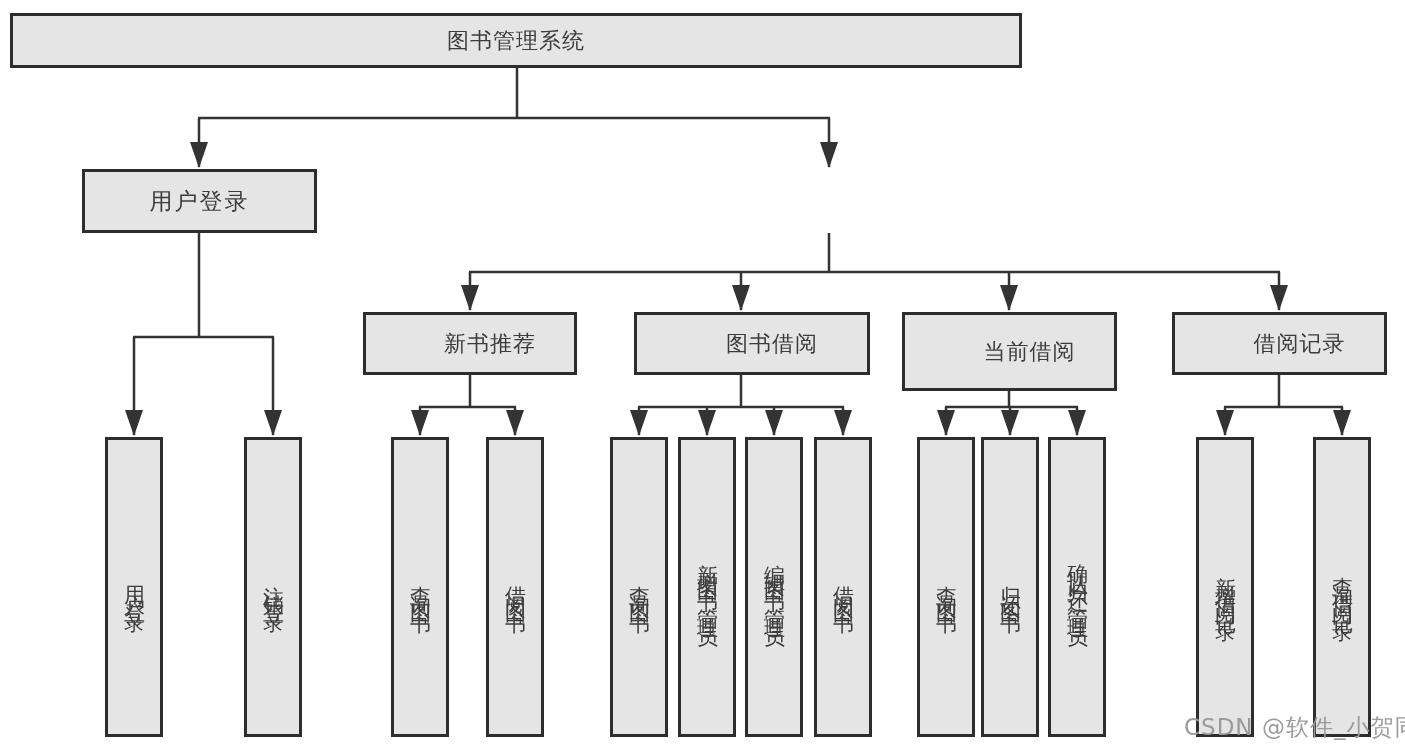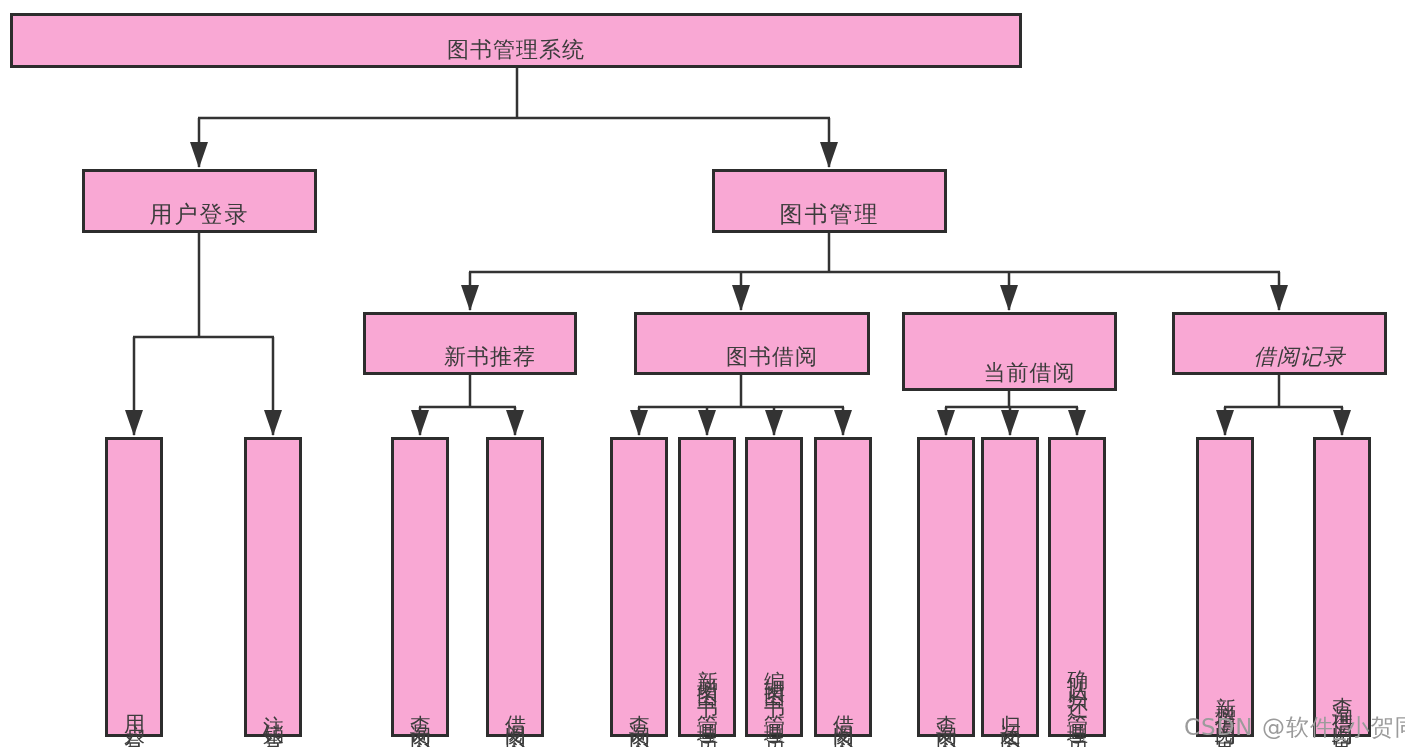--- a/index.html
+++ b/index.html
@@ -22,25 +22,25 @@
     height: 747px;
     z-index: 1;
   }
   .ln {
     stroke: #333333;
     stroke-width: 2.5;
     fill: none;
   }
   .node {
     position: absolute;
-    background: #f9a8d4;
+    background: #e5e5e5;
     border: 3px solid #2d2d2d;
     box-sizing: border-box;
     display: flex;
-    align-items: flex-end;
+    align-items: center;
     justify-content: center;
     color: #3c3c3c;
     z-index: 2;
   }
   .node.root  { font-size: 22px; letter-spacing: 1px; }
   .node.lvl2  { font-size: 23px; letter-spacing: 2px; }
   .node.lvl3  { font-size: 22px; letter-spacing: 1px; padding-left: 40px; }
   .node.leaf  {
     width: 58px;
     height: 300px;
@@ -117,34 +117,31 @@
     <path class="ln" d="M1342,407 V435" marker-end="url(#arw)"></path>
   </svg>
 
   <div class="node root" style="left:10px; top:13px; width:1012px; height:55px;">
     <span>图书管理系统</span>
   </div>
 
   <div class="node lvl2" style="left:82px; top:169px; width:235px; height:64px;">
     <span>用户登录</span>
   </div>
-  <div class="node lvl2" style="left:712px; top:169px; width:235px; height:64px;">
-    <span>图书管理</span>
-  </div>
 
   <div class="node lvl3" style="left:363px; top:312px; width:214px; height:63px;">
     <span>新书推荐</span>
   </div>
   <div class="node lvl3" style="left:634px; top:312px; width:236px; height:63px;">
     <span>图书借阅</span>
   </div>
   <div class="node lvl3" style="left:902px; top:312px; width:215px; height:79px;">
     <span>当前借阅</span>
   </div>
-  <div class="node lvl3" style="left:1172px; top:312px; width:215px; height:63px;font-style:italic;">
+  <div class="node lvl3" style="left:1172px; top:312px; width:215px; height:63px;">
     <span>借阅记录</span>
   </div>
 
   <div class="node leaf" style="left:105px; top:437px;">
     <span class="vtext">用户登录</span>
   </div>
   <div class="node leaf" style="left:244px; top:437px;">
     <span class="vtext">注销登录</span>
   </div>
   <div class="node leaf" style="left:391px; top:437px;">

